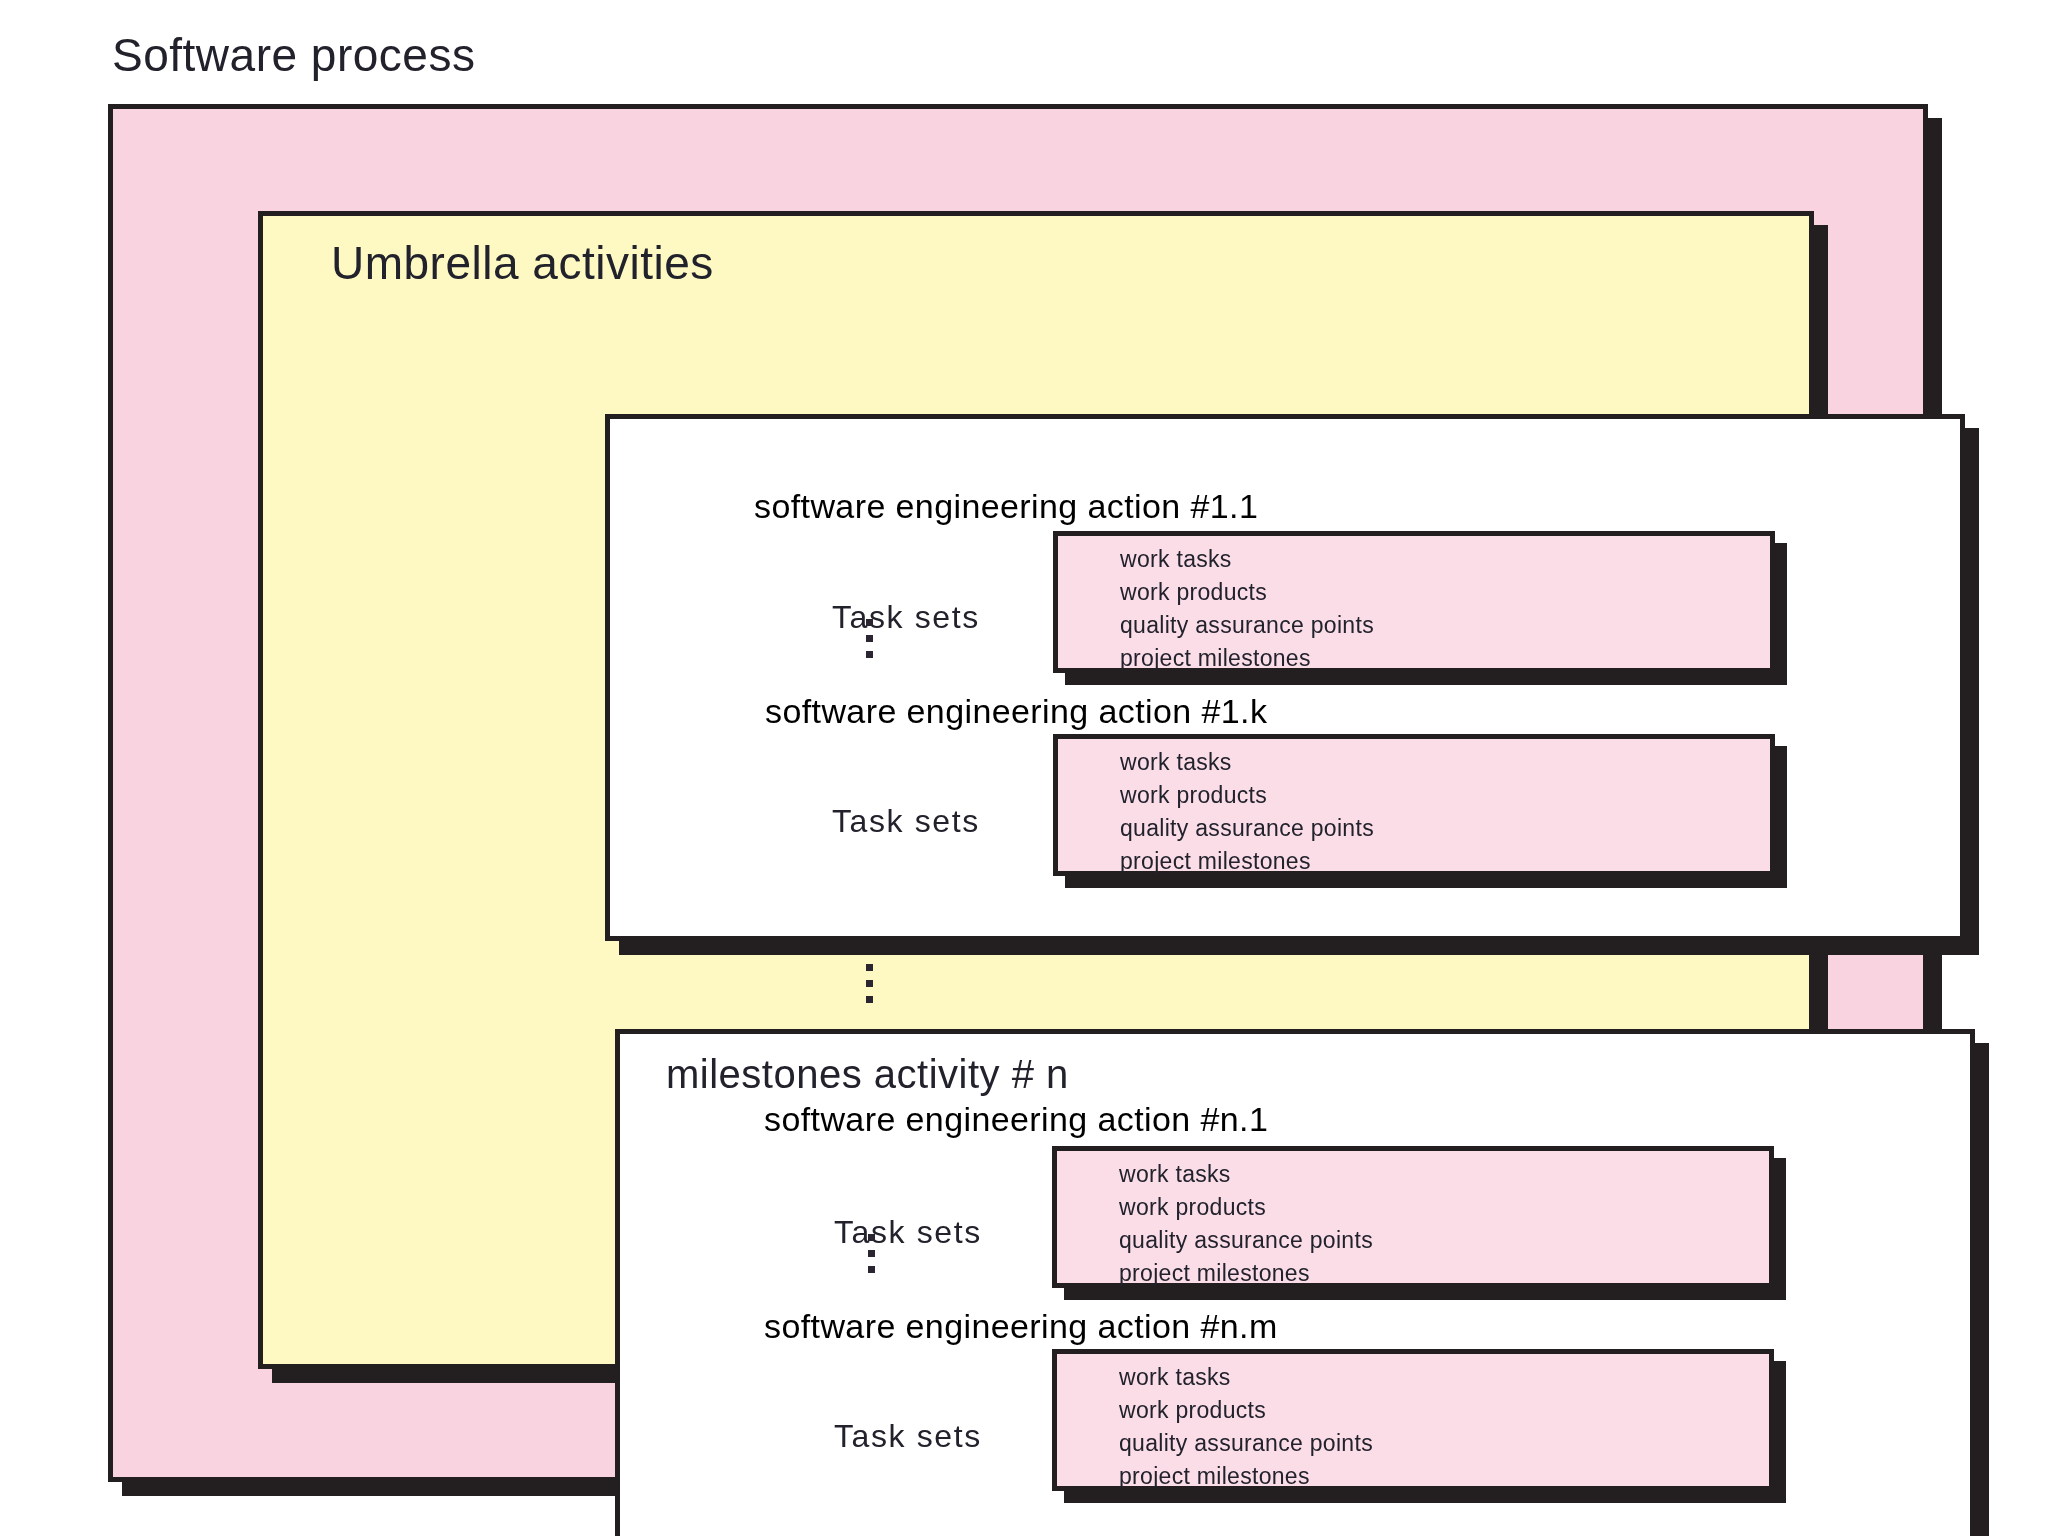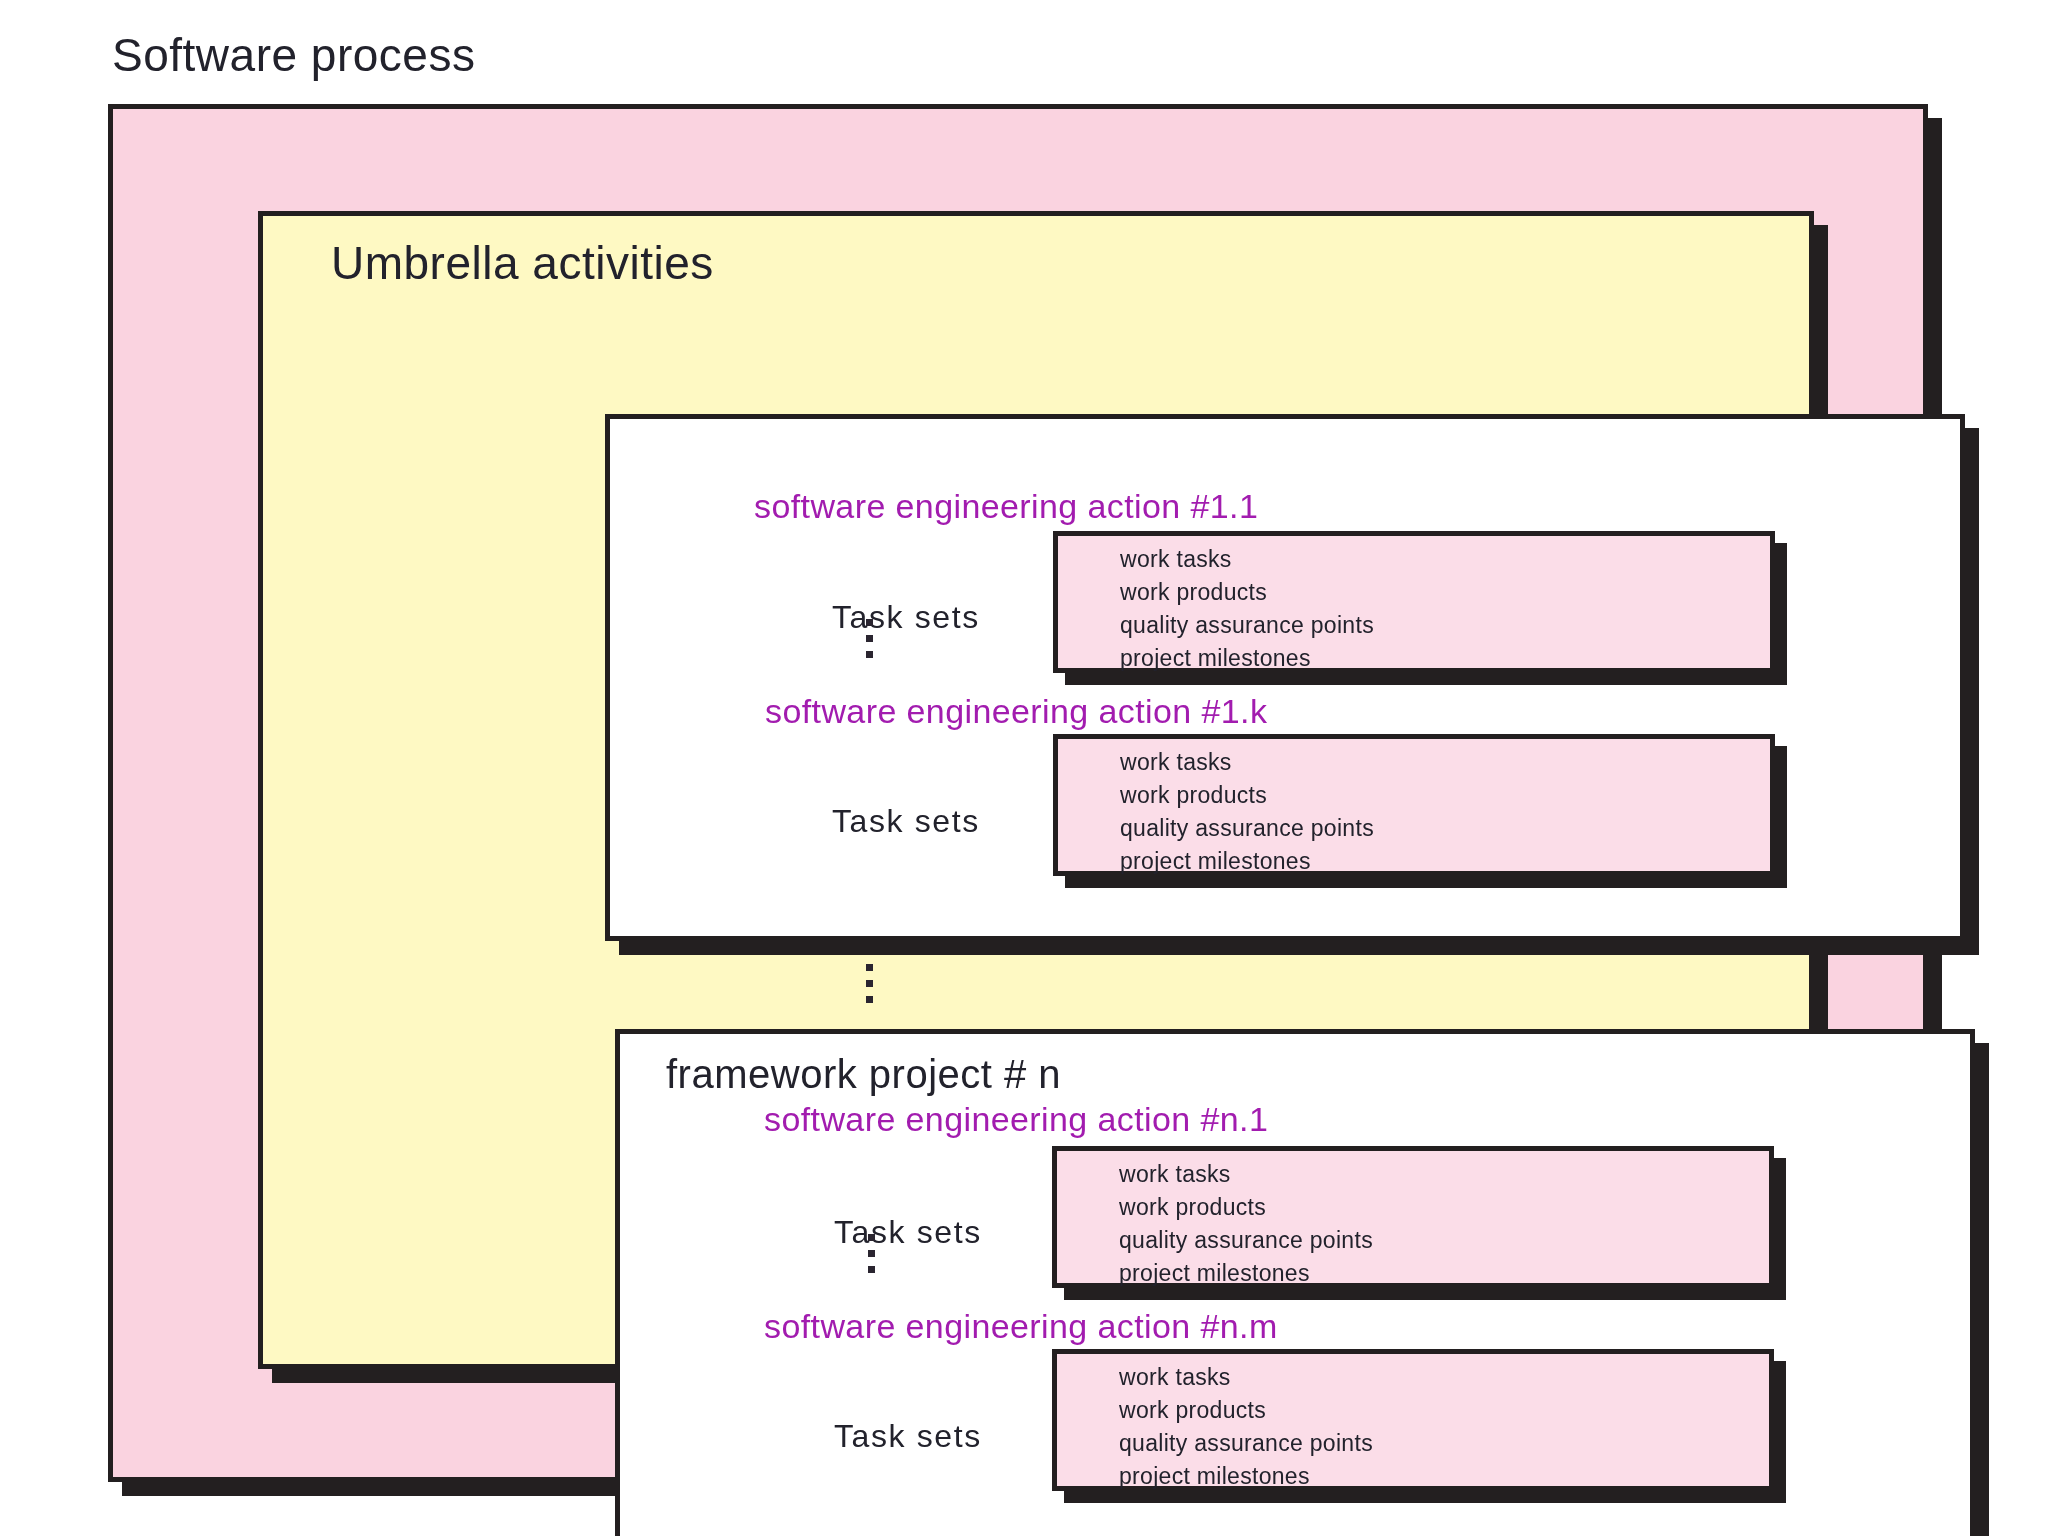--- a/index.html
+++ b/index.html
@@ -102,21 +102,21 @@
     letter-spacing: 0.5px;
     color: #22222c;
     white-space: nowrap;
   }
 
   
   .action-label {
     position: absolute;
     font-size: 34px;
     letter-spacing: 0.4px;
-    color: #a21caf;
+    color: #000000;
     white-space: nowrap;
   }
   .task-sets-label {
     position: absolute;
     font-size: 32px;
     letter-spacing: 1.6px;
     color: #22222c;
     white-space: nowrap;
     margin-top: 28px;
   }
@@ -237,21 +237,21 @@
     </div>
 
     <div id="between-activities-dots" class="vdots">
       <i></i>
         <i></i>
         <i></i>
     </div>
 
     <div id="framework-activity-2" class="box framework-activity">
 
-      <div class="fa-title">framework project #  n</div>
+      <div class="fa-title">milestones activity #  n</div>
 
       <div id="fa2-action-1" class="action-label">software engineering action #n.1</div>
 
       <div id="fa2-tasksets-1" class="task-sets-label">Task sets</div>
 
       <div id="fa2-box-1" class="task-set-box">
         <ul class="task-set-list">
           <li>work tasks</li>
           <li>work products</li>
           <li>quality assurance points</li>

